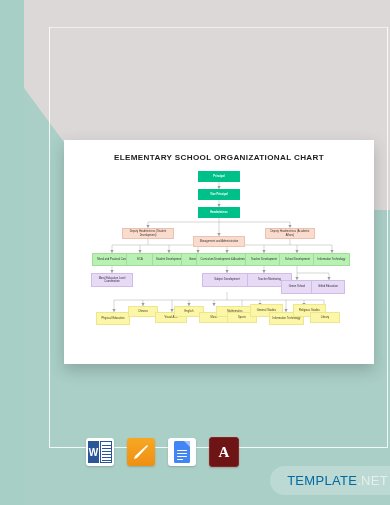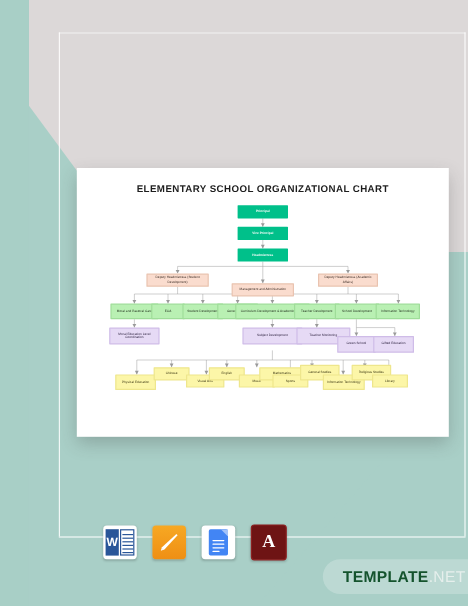--- a/index.html
+++ b/index.html
@@ -82,21 +82,21 @@
 
   .pdf-a{color:#ffffff;font-size:15px;font-weight:700;font-family:"Liberation Serif",serif;line-height:1;}
 
   
   .wm{
     position:absolute;right:9px;bottom:10px;
     background:rgba(255,255,255,.22);
     border-radius:16px;padding:7px 17px;
     display:flex;align-items:center;
   }
-  .wm-a{color:#14532d;font-weight:700;font-size:13px;letter-spacing:.3px;}
+  .wm-a{color:#0369a1;font-weight:400;font-size:13px;letter-spacing:.3px;}
   .wm-b{color:#e6efec;font-weight:400;font-size:13px;letter-spacing:.3px;}
 </style>
 </head>
 <body>
 
 <div id="stage">
 
   <div class="bg-teal"></div>
   <div class="bg-gray-diag"></div>
   <div class="bg-teal-diag"></div>

